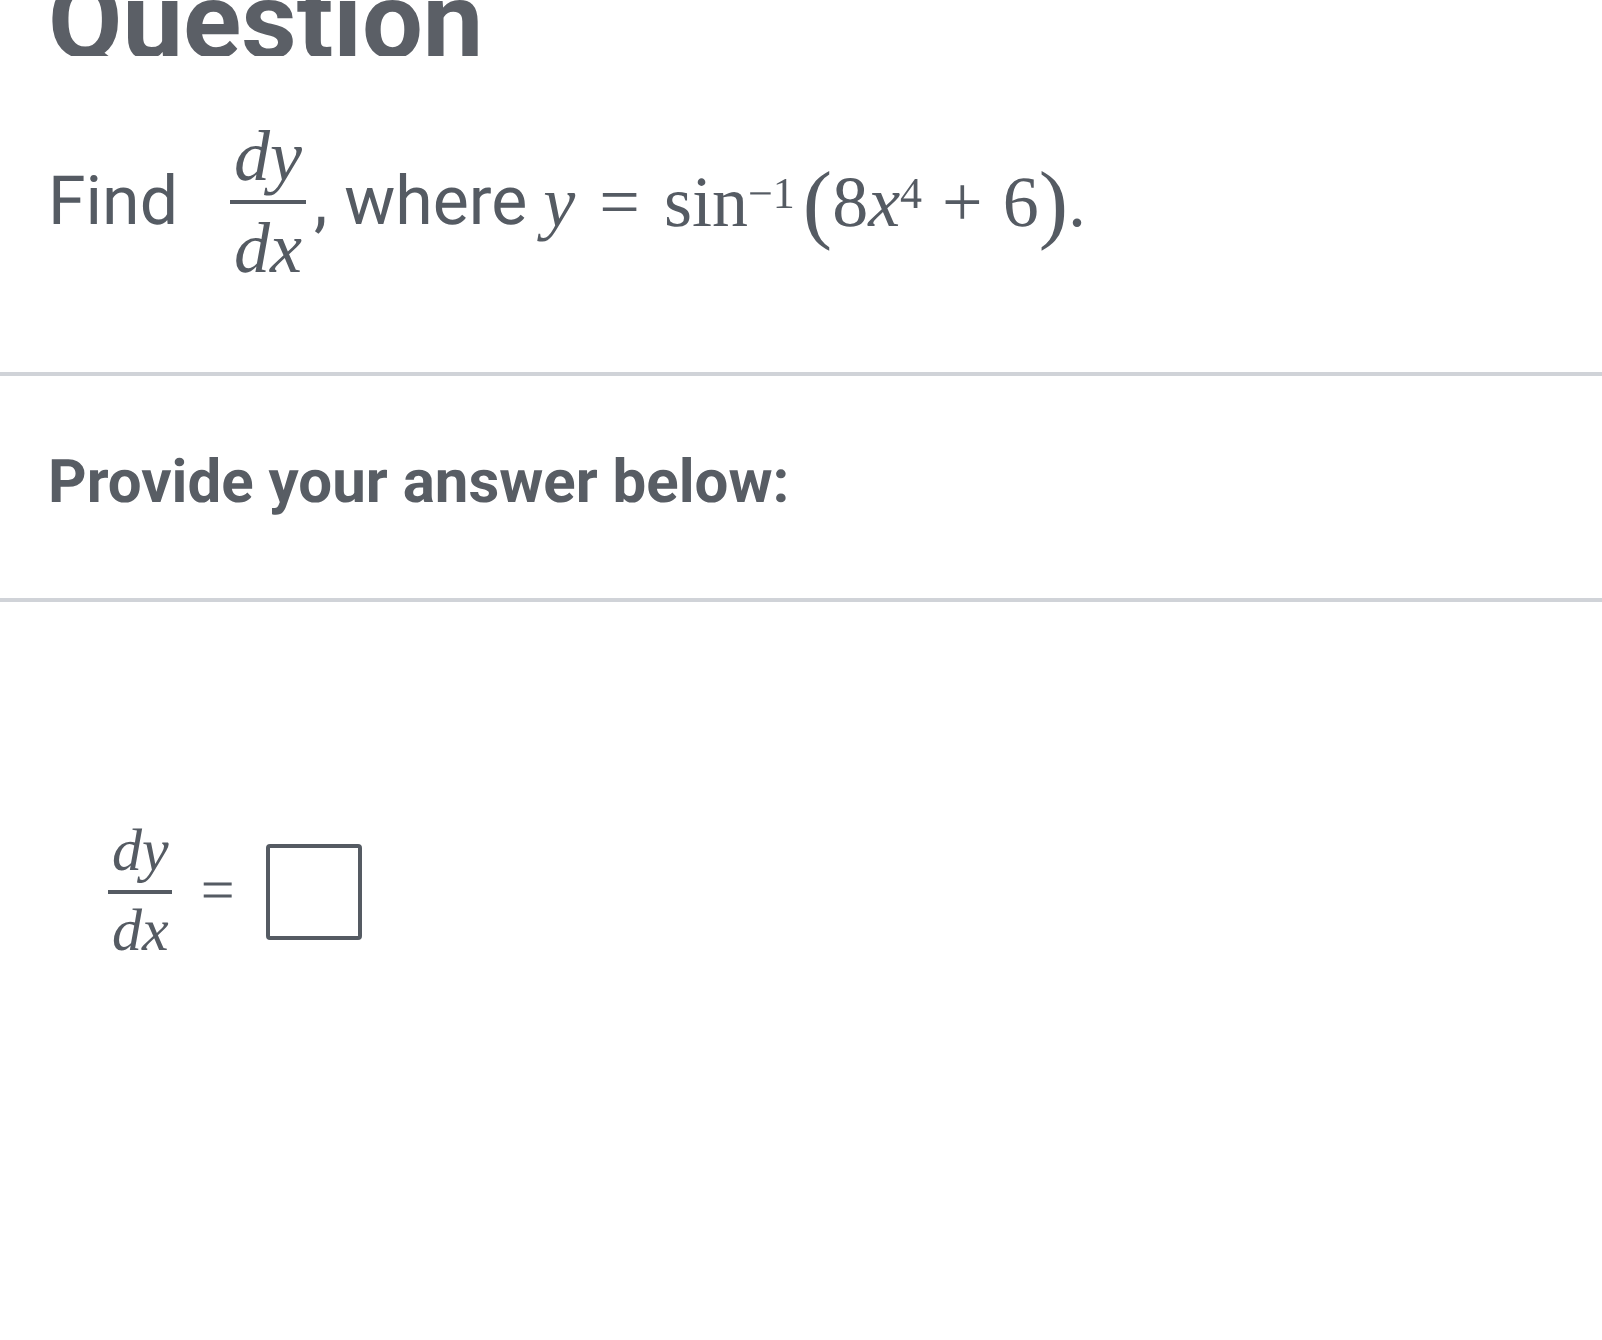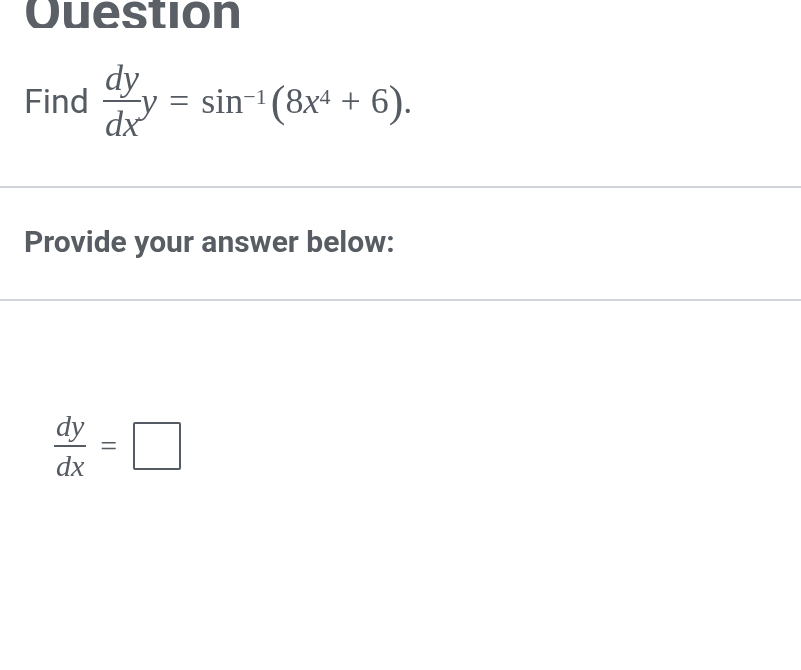--- a/index.html
+++ b/index.html
@@ -30,21 +30,21 @@
     padding: 32px 24px 44px 24px;
     font-size: 36px;
     color: #555b63;
     font-family: "Times New Roman", Times, serif;
     white-space: nowrap;
   }
   .sans {
     font-family: -apple-system, BlinkMacSystemFont, "Segoe UI", Roboto, Arial, sans-serif;
     font-size: 34px;
   }
-  .find-word { margin-right: 14px; }
+  .find-word { margin-right: 26px; }
   .fraction {
     display: inline-flex;
     flex-direction: column;
     align-items: center;
     vertical-align: middle;
   }
   .fraction .num, .fraction .den {
     line-height: 1;
     padding: 0 2px;
     font-style: italic;
@@ -111,20 +111,21 @@
   <span>Question</span>
 </div>
 
 <div class="problem-row">
   <span class="sans find-word">Find</span>
   <span class="fraction">
     <span class="num">dy</span>
     <span class="bar"></span>
     <span class="den">dx</span>
   </span>
+  <span class="sans after-frac">, where </span>
   <span class="mathit">y</span>
   <span class="math-eq">=</span>
   <span>sin</span>
   <span class="sup-op">−</span>
   <span class="sup">1</span>
   <span style="width:4px"></span>
   <span class="paren-big">(</span>
   <span>8</span>
   <span class="mathit">x</span>
   <span class="sup">4</span>

